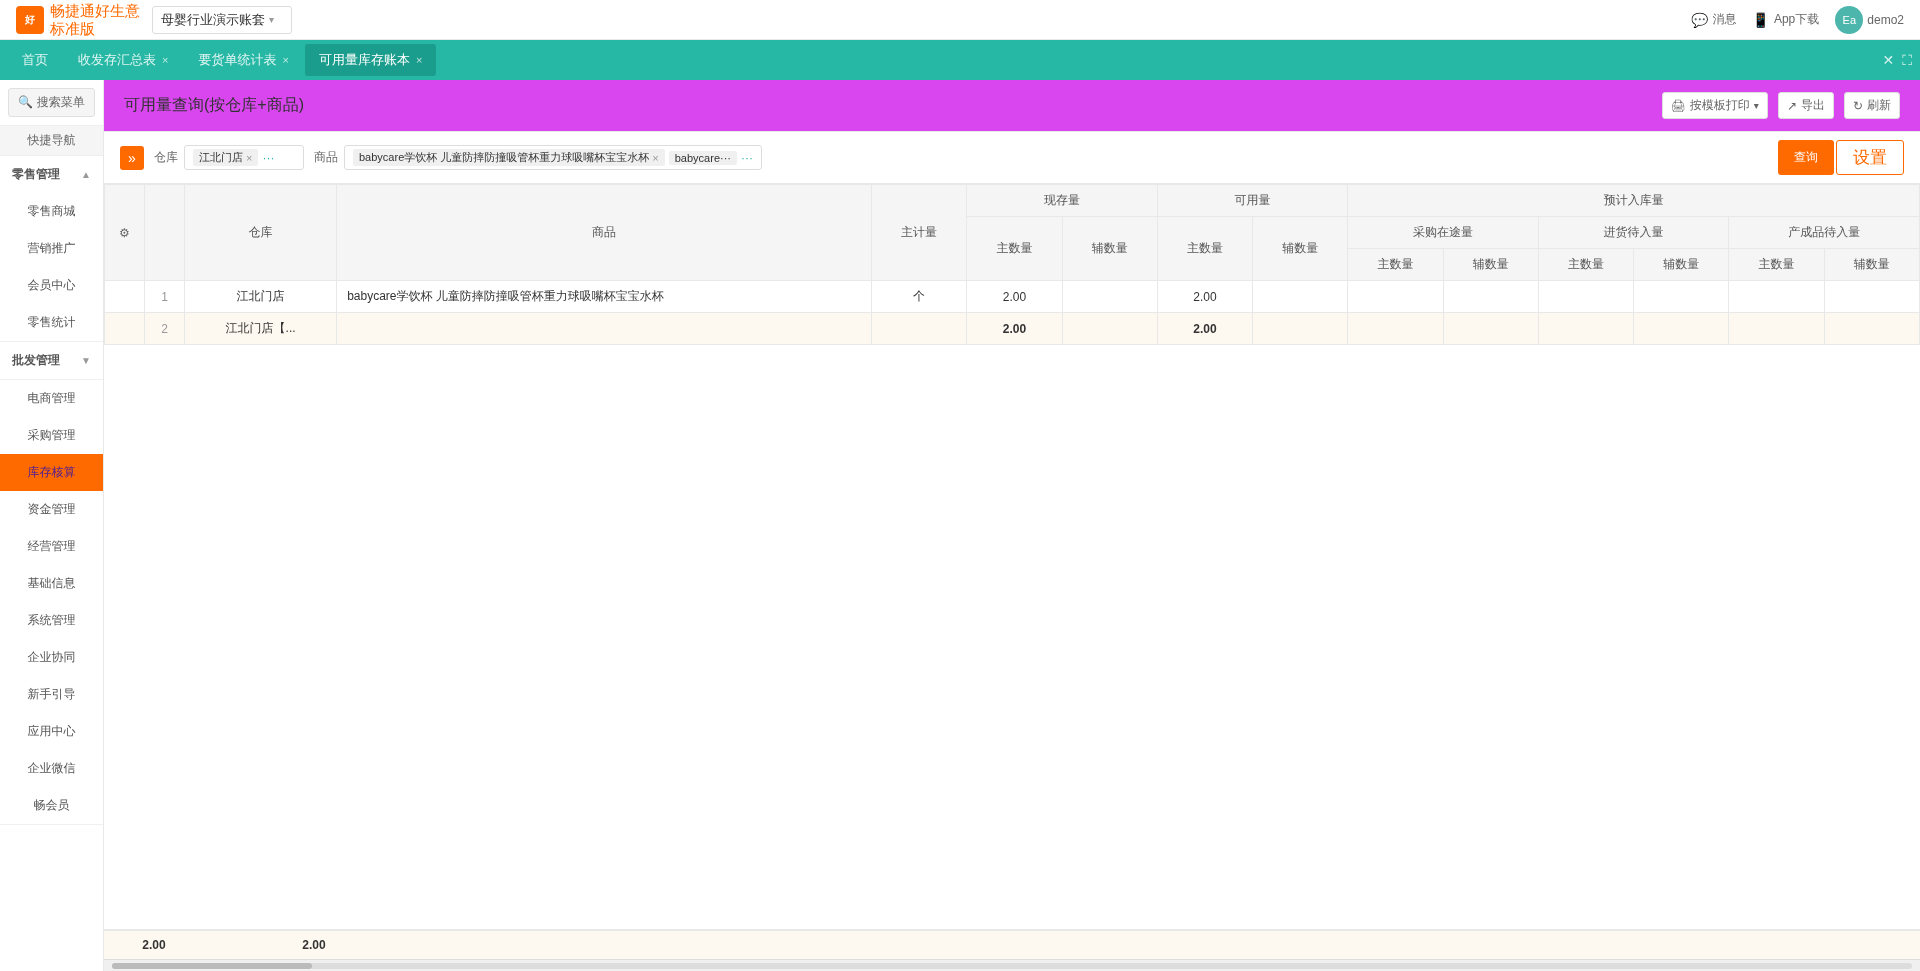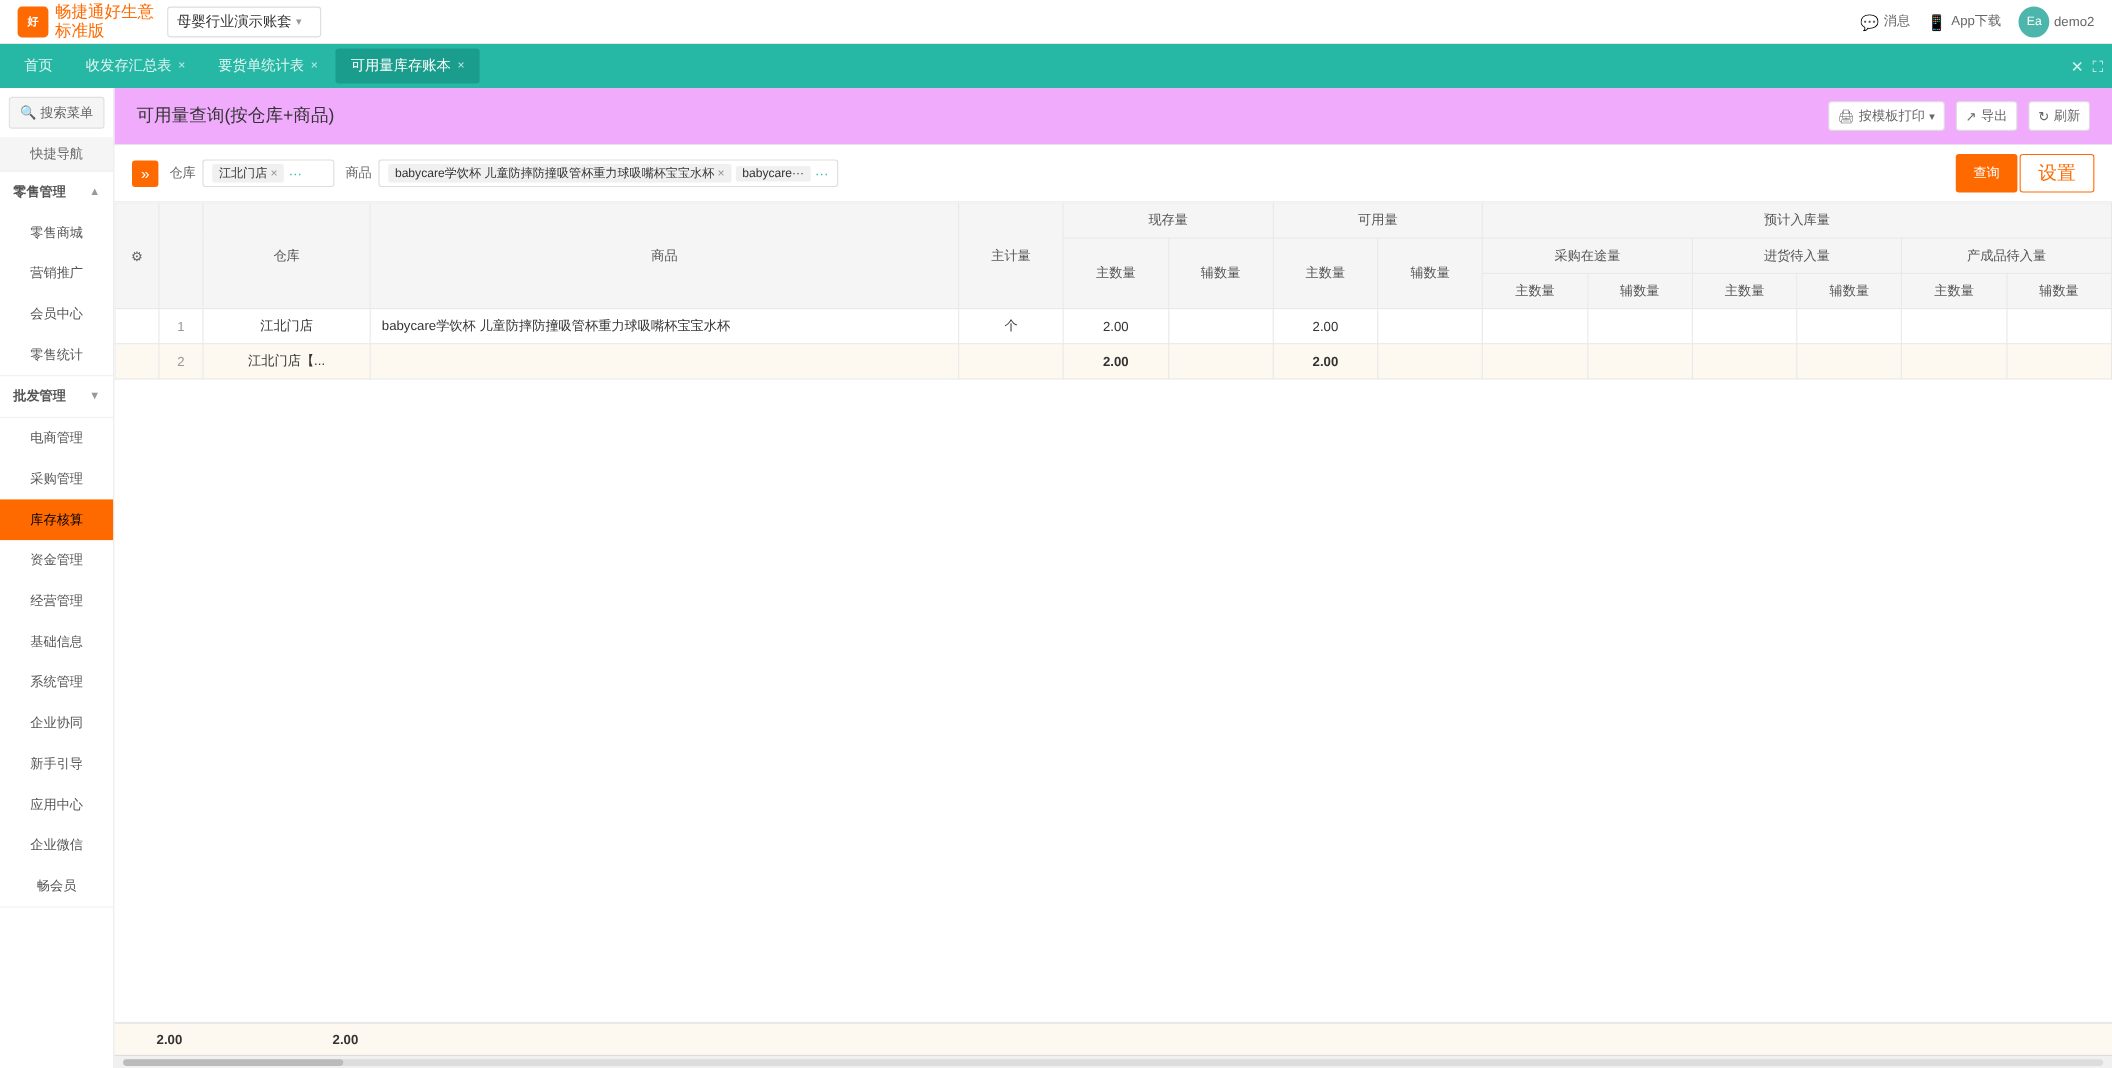--- a/index.html
+++ b/index.html
@@ -28,27 +28,27 @@
     
     .main-layout { display: flex; flex: 1; overflow: hidden; }
 
     
     .sidebar { width: 104px; background: #fff; border-right: 1px solid #e8e8e8; display: flex; flex-direction: column; flex-shrink: 0; overflow-y: auto; }
     .sidebar-search { padding: 8px; border-bottom: 1px solid #f0f0f0; }
     .sidebar-search-btn { width: 100%; padding: 5px; background: #f5f5f5; border: 1px solid #e0e0e0; border-radius: 3px; font-size: 12px; color: #666; text-align: center; cursor: pointer; }
     .sidebar-nav-btn { width: 100%; padding: 6px 4px; background: #f5f5f5; border: none; border-bottom: 1px solid #eee; font-size: 12px; color: #666; text-align: center; cursor: pointer; }
     .sidebar-section { border-bottom: 1px solid #f0f0f0; }
     .sidebar-item { padding: 10px 8px; text-align: center; font-size: 12px; color: #555; cursor: pointer; display: flex; flex-direction: column; align-items: center; gap: 3px; }
-    .sidebar-item.active { background: #ff6a00; color: #000000; font-family: Liberation Mono, monospace; }
+    .sidebar-item.active { background: #ff6a00; color: #4c1d95; font-family: Liberation Mono, monospace; }
     .sidebar-item.has-arrow { flex-direction: row; justify-content: space-between; padding: 10px 12px; font-weight: bold; }
     .sidebar-arrow { font-size: 10px; color: #999; }
 
     
     .content-area { flex: 1; display: flex; flex-direction: column; overflow: hidden; }
-    .page-header { background: #f0abfc; padding: 12px 20px; border-bottom: 1px solid #e8e8e8; display: flex; align-items: center; justify-content: space-between; flex-shrink: 0; }
+    .page-header { background: #d946ef; padding: 12px 20px; border-bottom: 1px solid #e8e8e8; display: flex; align-items: center; justify-content: space-between; flex-shrink: 0; }
     .page-title { font-size: 16px; font-weight: 500; color: #333; }
     .page-actions { display: flex; align-items: center; gap: 10px; }
     .page-action-btn { display: flex; align-items: center; gap: 4px; font-size: 12px; color: #666; cursor: pointer; padding: 4px 8px; border: 1px solid #ddd; border-radius: 3px; background: #fff; }
 
     
     .filter-bar { background: #fff; padding: 8px 16px; border-bottom: 1px solid #e8e8e8; display: flex; align-items: center; gap: 10px; flex-shrink: 0; }
     .filter-expand-btn { width: 24px; height: 24px; background: #ff6a00; color: white; border: none; border-radius: 3px; cursor: pointer; display: flex; align-items: center; justify-content: center; font-size: 14px; }
     .filter-group { display: flex; align-items: center; gap: 6px; }
     .filter-label { font-size: 12px; color: #666; white-space: nowrap; }
     .filter-input { display: flex; align-items: center; gap: 4px; border: 1px solid #ddd; border-radius: 3px; padding: 3px 8px; background: #fff; min-width: 120px; font-size: 12px; }

